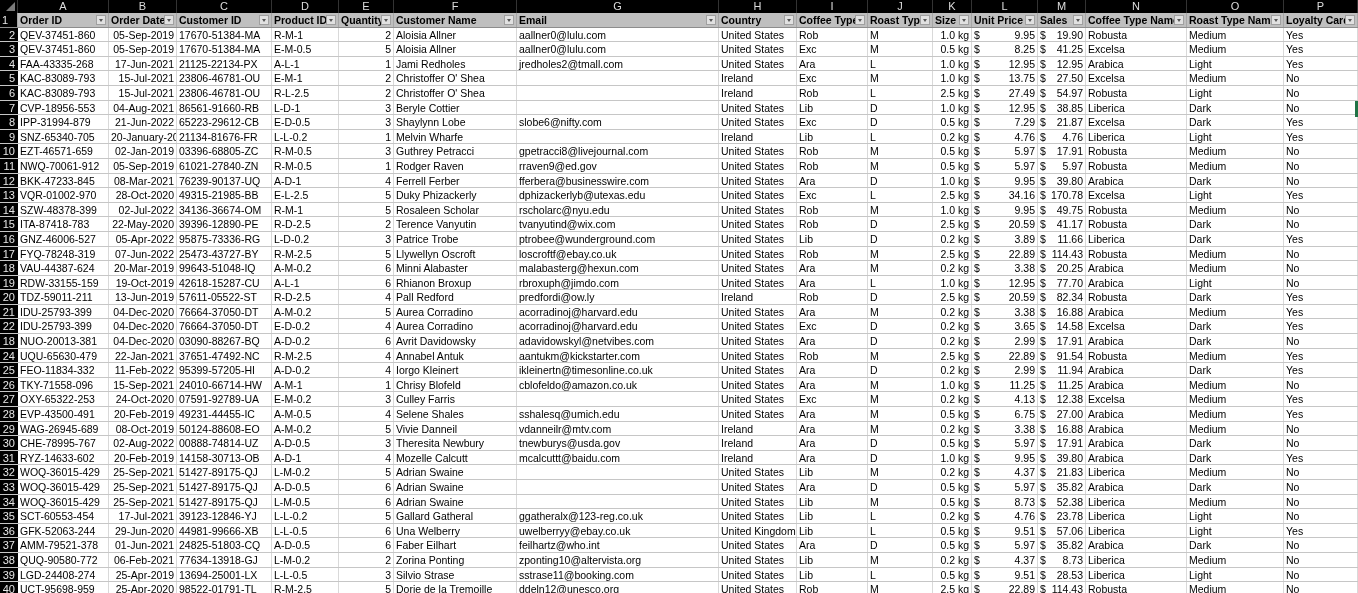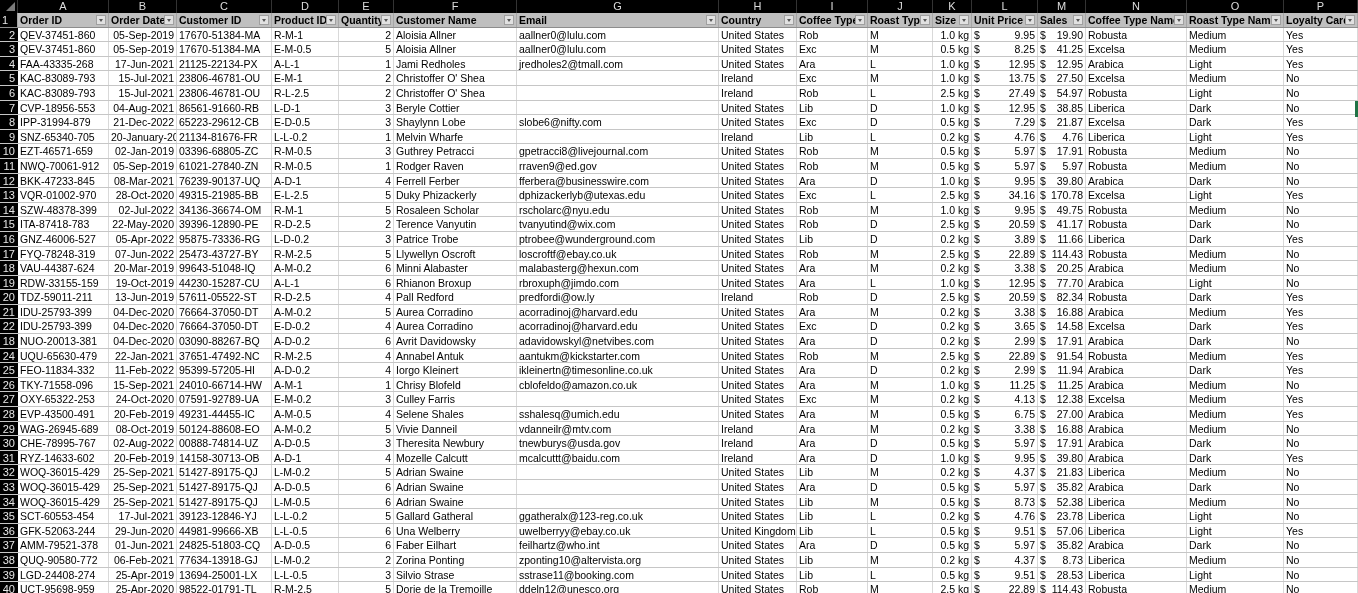--- a/index.html
+++ b/index.html
@@ -213,21 +213,21 @@
           <span>$</span>
           <span>38.85</span>
         </div>
         <div class="c wN">Liberica</div>
         <div class="c wO">Dark</div>
         <div class="c wP">No</div>
       </div>
       <div class="row">
         <div class="c rn w0">8</div>
         <div class="c wA">IPP-31994-879</div>
-        <div class="c wB r">21-Dec-2022</div>
+        <div class="c wB r">21-Jun-2022</div>
         <div class="c wC">65223-29612-CB</div>
         <div class="c wD">E-D-0.5</div>
         <div class="c wE r">3</div>
         <div class="c wF">Shaylynn Lobe</div>
         <div class="c wG">slobe6@nifty.com</div>
         <div class="c wH">United States</div>
         <div class="c wI">Exc</div>
         <div class="c wJ">D</div>
         <div class="c wK r">0.5 kg</div>
         <div class="c wL money">
@@ -489,21 +489,21 @@
           <span>20.25</span>
         </div>
         <div class="c wN">Arabica</div>
         <div class="c wO">Medium</div>
         <div class="c wP">No</div>
       </div>
       <div class="row">
         <div class="c rn w0">19</div>
         <div class="c wA">RDW-33155-159</div>
         <div class="c wB r">19-Oct-2019</div>
-        <div class="c wC">44230-15287-CU</div>
+        <div class="c wC">42618-15287-CU</div>
         <div class="c wD">A-L-1</div>
         <div class="c wE r">6</div>
         <div class="c wF">Rhianon Broxup</div>
         <div class="c wG">rbroxuph@jimdo.com</div>
         <div class="c wH">United States</div>
         <div class="c wI">Ara</div>
         <div class="c wJ">L</div>
         <div class="c wK r">1.0 kg</div>
         <div class="c wL money">
           <span>$</span>

